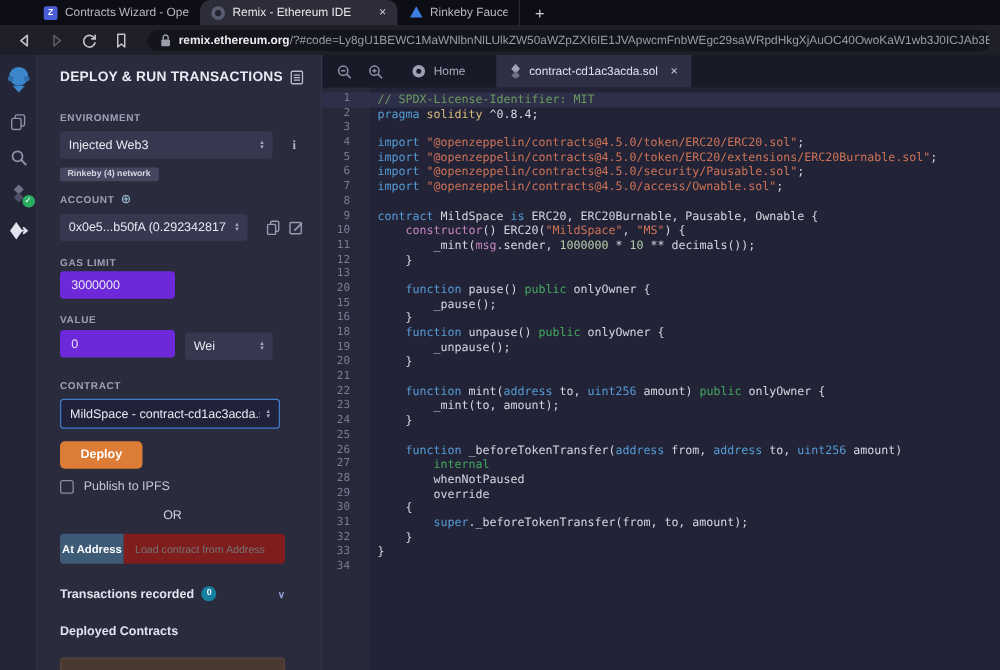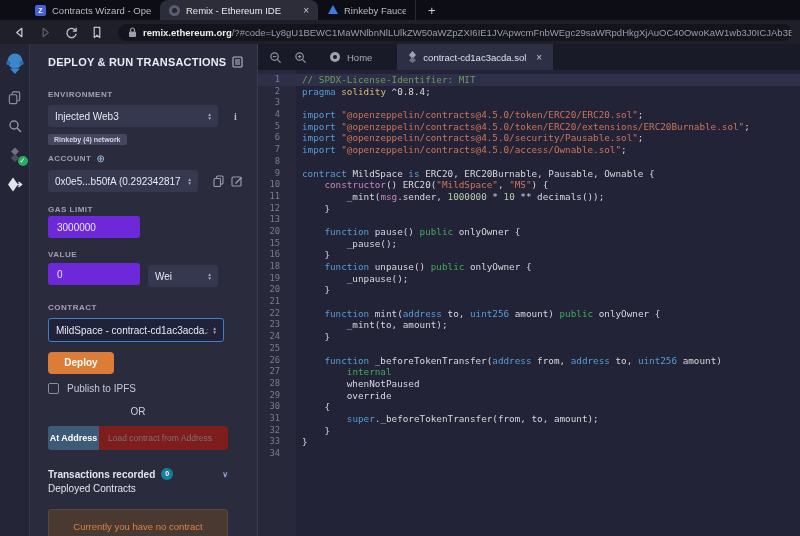--- a/index.html
+++ b/index.html
@@ -59,21 +59,21 @@
   .deploybtn { margin-top:10px; width:66px; height:22px; background:#dd7c36; border:none; border-radius:4px; color:#fff; font-size:10px; font-weight:bold; text-align:center; line-height:22px; }
   .ipfsrow { margin-top:9px; display:flex; align-items:center; gap:8px; color:#c6c7d6; font-size:10px; }
   .cbox { width:11px; height:11px; border:1px solid #8b8c9f; border-radius:2px; background:transparent; }
   .orline { margin-top:12px; width:180px; text-align:center; color:#cfd0dc; font-size:10px; }
   .atrow { margin-top:9px; display:flex; width:180px; height:24px; }
   .atbtn { width:62px; background:#3d5b77; border-radius:3px 0 0 3px; color:#fff; font-size:9px; font-weight:bold; display:flex; align-items:center; justify-content:center; }
   .atinput { flex:1; background:#7f1d1d; border:none; border-radius:0 3px 3px 0; color:#8d8ea3; font-size:8.5px; padding:0 9px; font-family:"Liberation Sans",sans-serif; }
   .txrow { margin-top:18px; display:flex; align-items:center; width:180px; color:#e2e3ed; font-size:10px; font-weight:bold; }
   .countbadge { margin-left:6px; width:12px; height:12px; border-radius:50%; background:#177fa0; color:#fff; font-size:7px; font-weight:bold; text-align:center; line-height:12px; }
   .chev { margin-left:auto; color:#8fa3d8; font-size:8px; }
-  .deployed { margin-top:3px; color:#e2e3ed; font-size:10px; font-weight:normal; }
+  .deployed { margin-top:19px; color:#e2e3ed; font-size:10px; font-weight:bold; }
   .warnbox { margin-top:15px; width:180px; background:#4a3931; border:1px solid #5c463c; border-radius:3px; padding:10px 14px; color:#d8834a; font-size:9.5px; text-align:center; line-height:1.55; }
 
   
   .editor { flex:1; display:flex; flex-direction:column; background:#222336; min-width:0; }
   .etabs { height:26px; background:#191a27; display:flex; align-items:center; flex:none; }
   .zoomicon { width:16px; height:16px; margin-left:9px; display:flex; align-items:center; justify-content:center; }
   .etab { height:26px; display:flex; align-items:center; gap:6px; padding:0 11px; color:#a9aabc; font-size:9.5px; margin-left:10px; }
   .etab.active { background:#2d2f45; color:#dfe0ec; margin-left:14px; }
   .eclose { color:#c9cad6; font-size:10px; margin-left:4px; }
   .code { flex:1; position:relative; padding-top:4px; font-family:"DejaVu Sans Mono",monospace; font-size:9.3px; overflow:hidden; }

